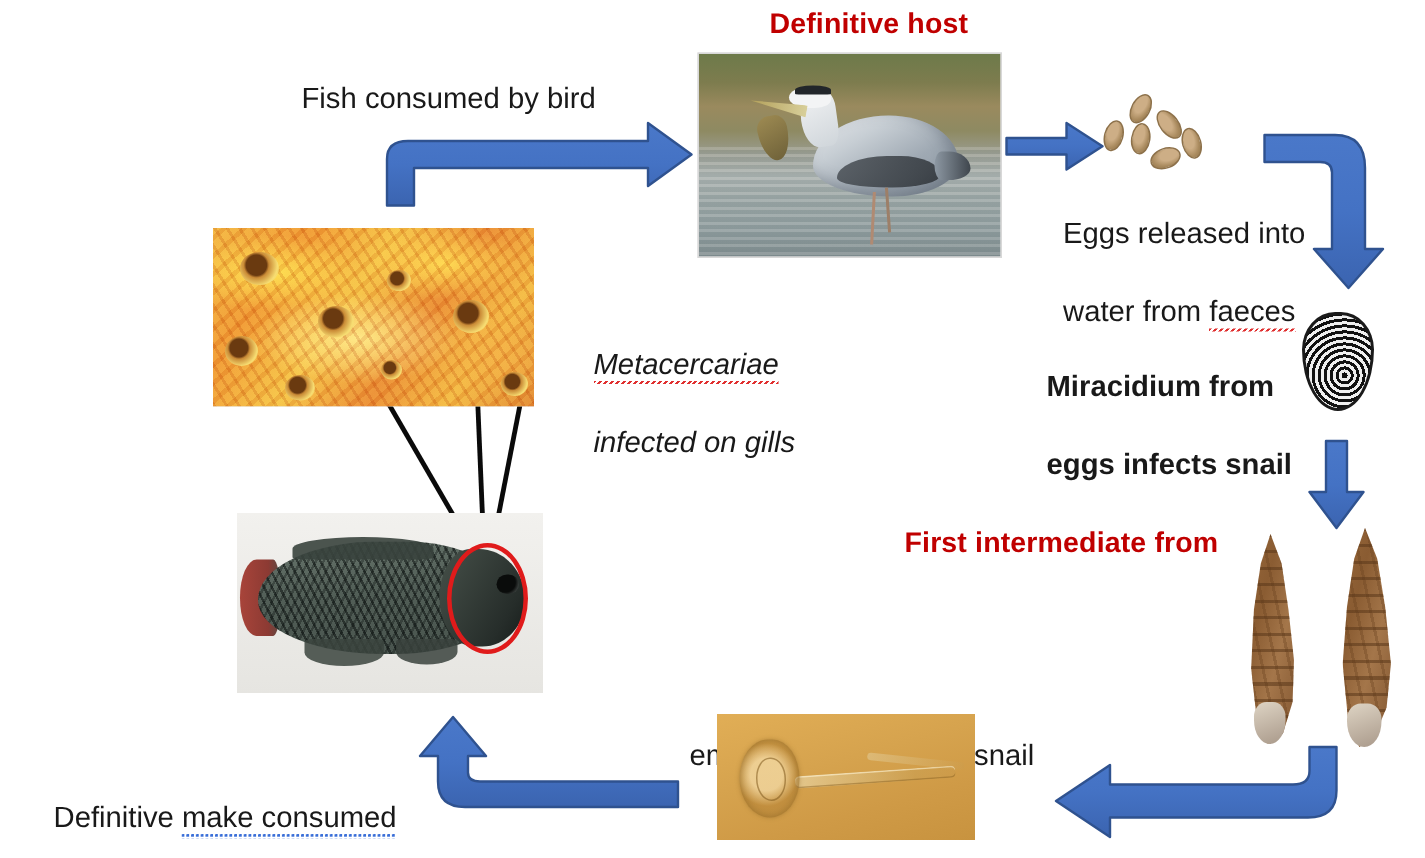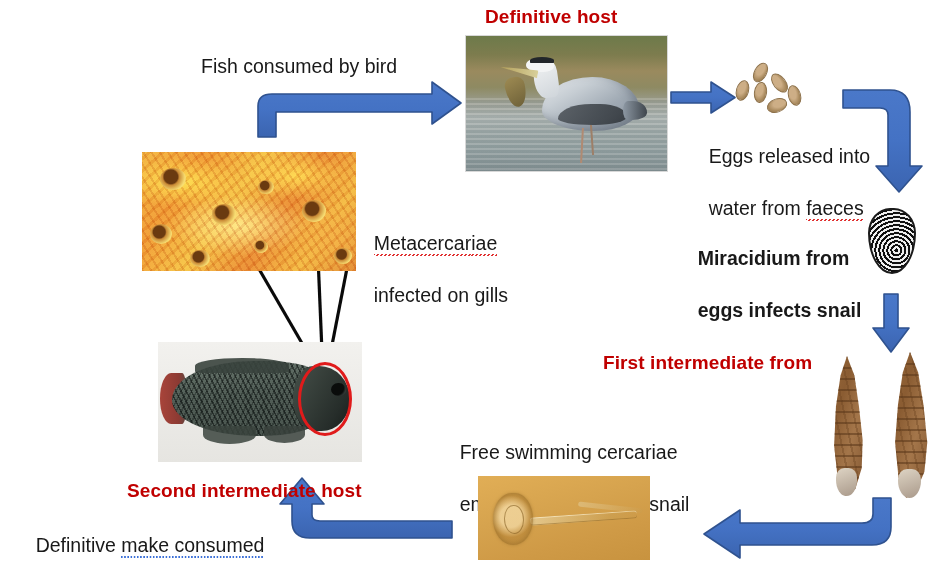--- a/index.html
+++ b/index.html
@@ -175,47 +175,46 @@
     <g stroke="#0a0a0a" fill="#0a0a0a">
       <path d="M321,376 L230,219" stroke-width="3.2"></path>
       <path d="M230,219 l-3.5,12.5 l12,-3.8 z"></path>
       <path d="M323,376 L316,209" stroke-width="3.2"></path>
       <path d="M316,209 l-6.5,11.5 l13.2,0.2 z"></path>
       <path d="M326,376 L349,258" stroke-width="3.2"></path>
       <path d="M349,258 l-9.6,8.8 l12.6,3.4 z"></path>
     </g>
   </svg>
 
-  <div class="hdr" style="left:485px;top:6px;">Definitive host</div>
+  <div class="hdr" style="left:513px;top:6px;">Definitive host</div>
   <div class="hdr" style="left:603px;top:352px;">First intermediate from</div>
-  <div class="hdr" style="left:127px;top:480px;">Second intermediate host</div>
 
   <div class="lbl" style="left:687px;top:117px;">
     <span>Eggs released into</span><br>
     <span>water from </span><span class="sq-red">faeces</span>
   </div>
 
   <div class="lbl" style="left:201px;top:53px;">Fish consumed by bird</div>
 
   <div class="lbl" style="left:676px;top:219px;font-weight:bold;">
     <span>Miracidium from</span><br>
     <span>eggs infects snail</span>
   </div>
 
   <div class="lbl" style="left:438px;top:413px;">
-    <span>Free swimming cercariae</span><br>
+    <br>
     <span>emerge from infected snail</span>
   </div>
 
   <div class="lbl" style="left:14px;top:506px;">
     <span>Definitive </span><span class="sq-blue">make consumed</span><br>
     
   </div>
 
-  <div class="lbl" style="left:352px;top:204px;">
+  <div class="lbl" style="left:374px;top:204px;font-style:italic;">
     <span class="sq-red">Metacercariae</span><br>
     <span>infected on gills</span>
   </div>
 
   <div class="photo" style="left:465px;top:35px;width:201px;height:135px;border:1px solid #d8d8d8;">
     <div class="heron-bg"></div>
     <div class="heron-body"></div>
     <div class="heron-wing"></div>
     <div class="heron-tail"></div>
     <div class="heron-neck"></div>

